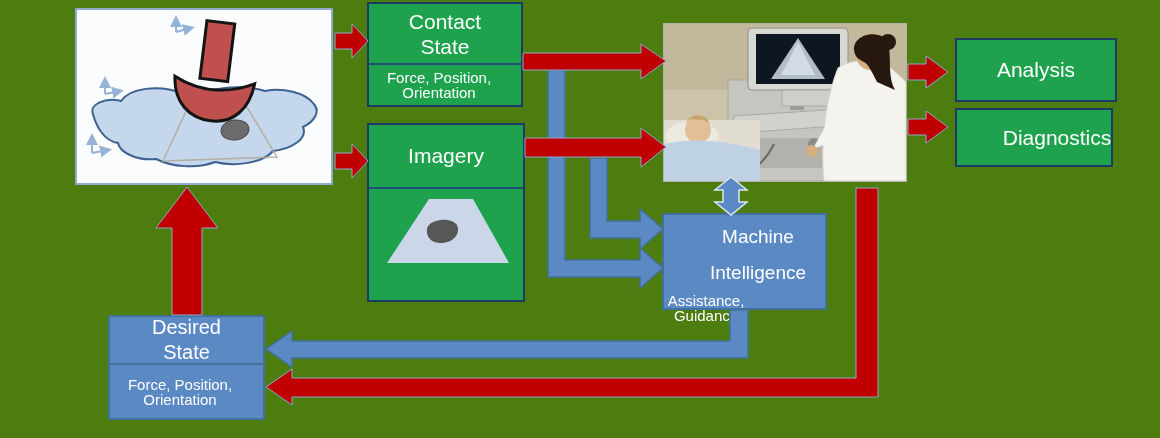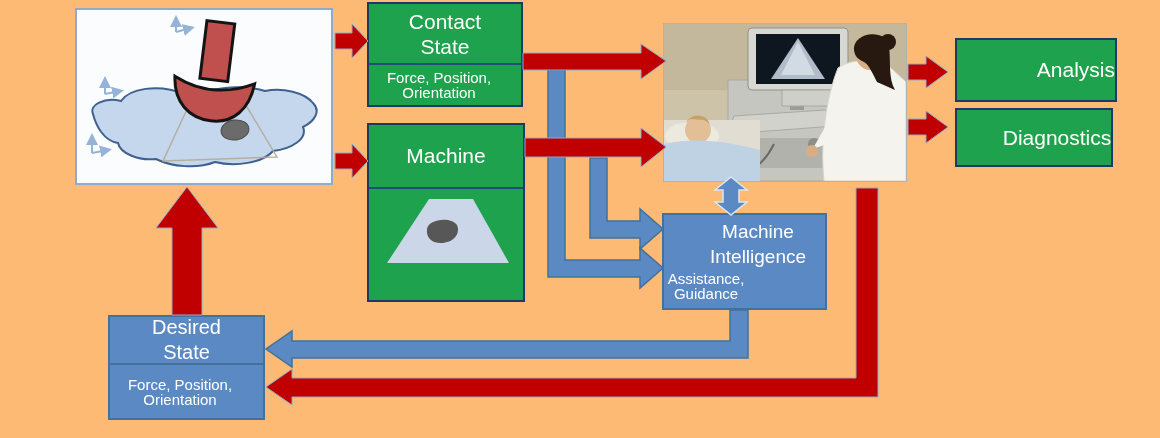--- a/index.html
+++ b/index.html
@@ -1,48 +1,48 @@
 <!DOCTYPE html>
 <html><head>
 <meta charset="utf-8">
 <style>
   html,body{margin:0;padding:0;background:#fff;}
   #canvas{
-    position:relative;width:1160px;height:438px;background:#fdba74;
+    position:relative;width:1160px;height:438px;background:#4d7c0f;
     font-family:"Liberation Sans",sans-serif;overflow:hidden;
   }
   .node{position:absolute;box-sizing:border-box;display:flex;flex-direction:column;z-index:2;}
   .box-green{background:#1fa24d;border:2px solid #1b3a66;}
   .box-blue{background:#5b89c4;border:2px solid #41719c;}
   .title{color:#fff;text-align:center;display:flex;align-items:center;justify-content:center;}
   .subtitle{color:#fff;text-align:center;font-size:15px;line-height:15px;display:flex;align-items:center;justify-content:flex-start;}
   .wrap-narrow{max-width:112px;margin:0 auto;}
   .wrap-tight{max-width:92px;margin:0 auto;}
 
   
   .env-box{left:75px;top:8px;width:258px;height:177px;background:#fbfcfe;border:2px solid #8fa9cf;align-items:center;justify-content:center;}
 
   
   .contact{left:367px;top:2px;width:156px;height:105px;}
   .contact .title{height:59px;font-size:21px;line-height:25px;}
   .contact .subtitle{flex:1;border-top:2px solid #1f4e79;}
   .imagery{left:367px;top:123px;width:158px;height:179px;}
   .imagery .title{height:62px;font-size:21px;}
   .imagery .img-area{flex:1;border-top:2px solid #1f4e79;display:flex;align-items:center;justify-content:center;}
-  .analysis{left:955px;top:38px;width:162px;height:64px;align-items:flex-end;}
+  .analysis{left:955px;top:38px;width:162px;height:64px;}
   .analysis .title{flex:1;font-size:21px;}
   .diagnostics{left:955px;top:108px;width:158px;height:59px;}
   .diagnostics .title{flex:1;font-size:21px;margin-left:46px;}
 
   
   .photo{left:663px;top:23px;width:244px;height:159px;border:1px solid #b4b2aa;background:#cdc3a9;z-index:2;}
 
   
   .mi{left:662px;top:213px;width:165px;height:97px;padding-top:4px;}
-  .mi .title{font-size:19px;line-height:25px;padding-left:27px;}
+  .mi .title{font-size:19px;line-height:36px;padding-left:27px;}
   .mi .subtitle{margin-top:2px;}
   .desired{left:108px;top:315px;width:157px;height:105px;}
   .desired .title{height:46px;font-size:20px;line-height:25px;}
   .desired .subtitle{flex:1;border-top:2px solid #41719c;}
 
   #arrow-layer{position:absolute;left:0;top:0;width:1160px;height:438px;z-index:5;pointer-events:none;}
   .red-arrow{fill:#c00000;stroke:#8faac8;stroke-width:1;}
   .blue-arrow{fill:#5b89c4;stroke:#41719c;stroke-width:1.5;}
 </style>
 </head>
@@ -87,21 +87,21 @@
     <div class="title">
       <span class="wrap-narrow">Contact State</span>
     </div>
     <div class="subtitle">
       <span style="max-width:140px">Force, Position, Orientation</span>
     </div>
   </div>
 
   <div class="node box-green imagery">
     <div class="title">
-      <span>Machine</span>
+      <span>Imagery</span>
     </div>
     <div class="img-area">
       <svg width="150" height="104" viewBox="0 0 150 104">
         <polygon points="58,6 102,6 138,70 16,70" fill="#cbd7e9"></polygon>
         <path d="M56,36 C57,26 80,23 86,32 C90,41 82,50 70,50 C60,50 55,44 56,36 Z" fill="#575757"></path>
       </svg>
     </div>
   </div>
 
   <div class="node photo">

